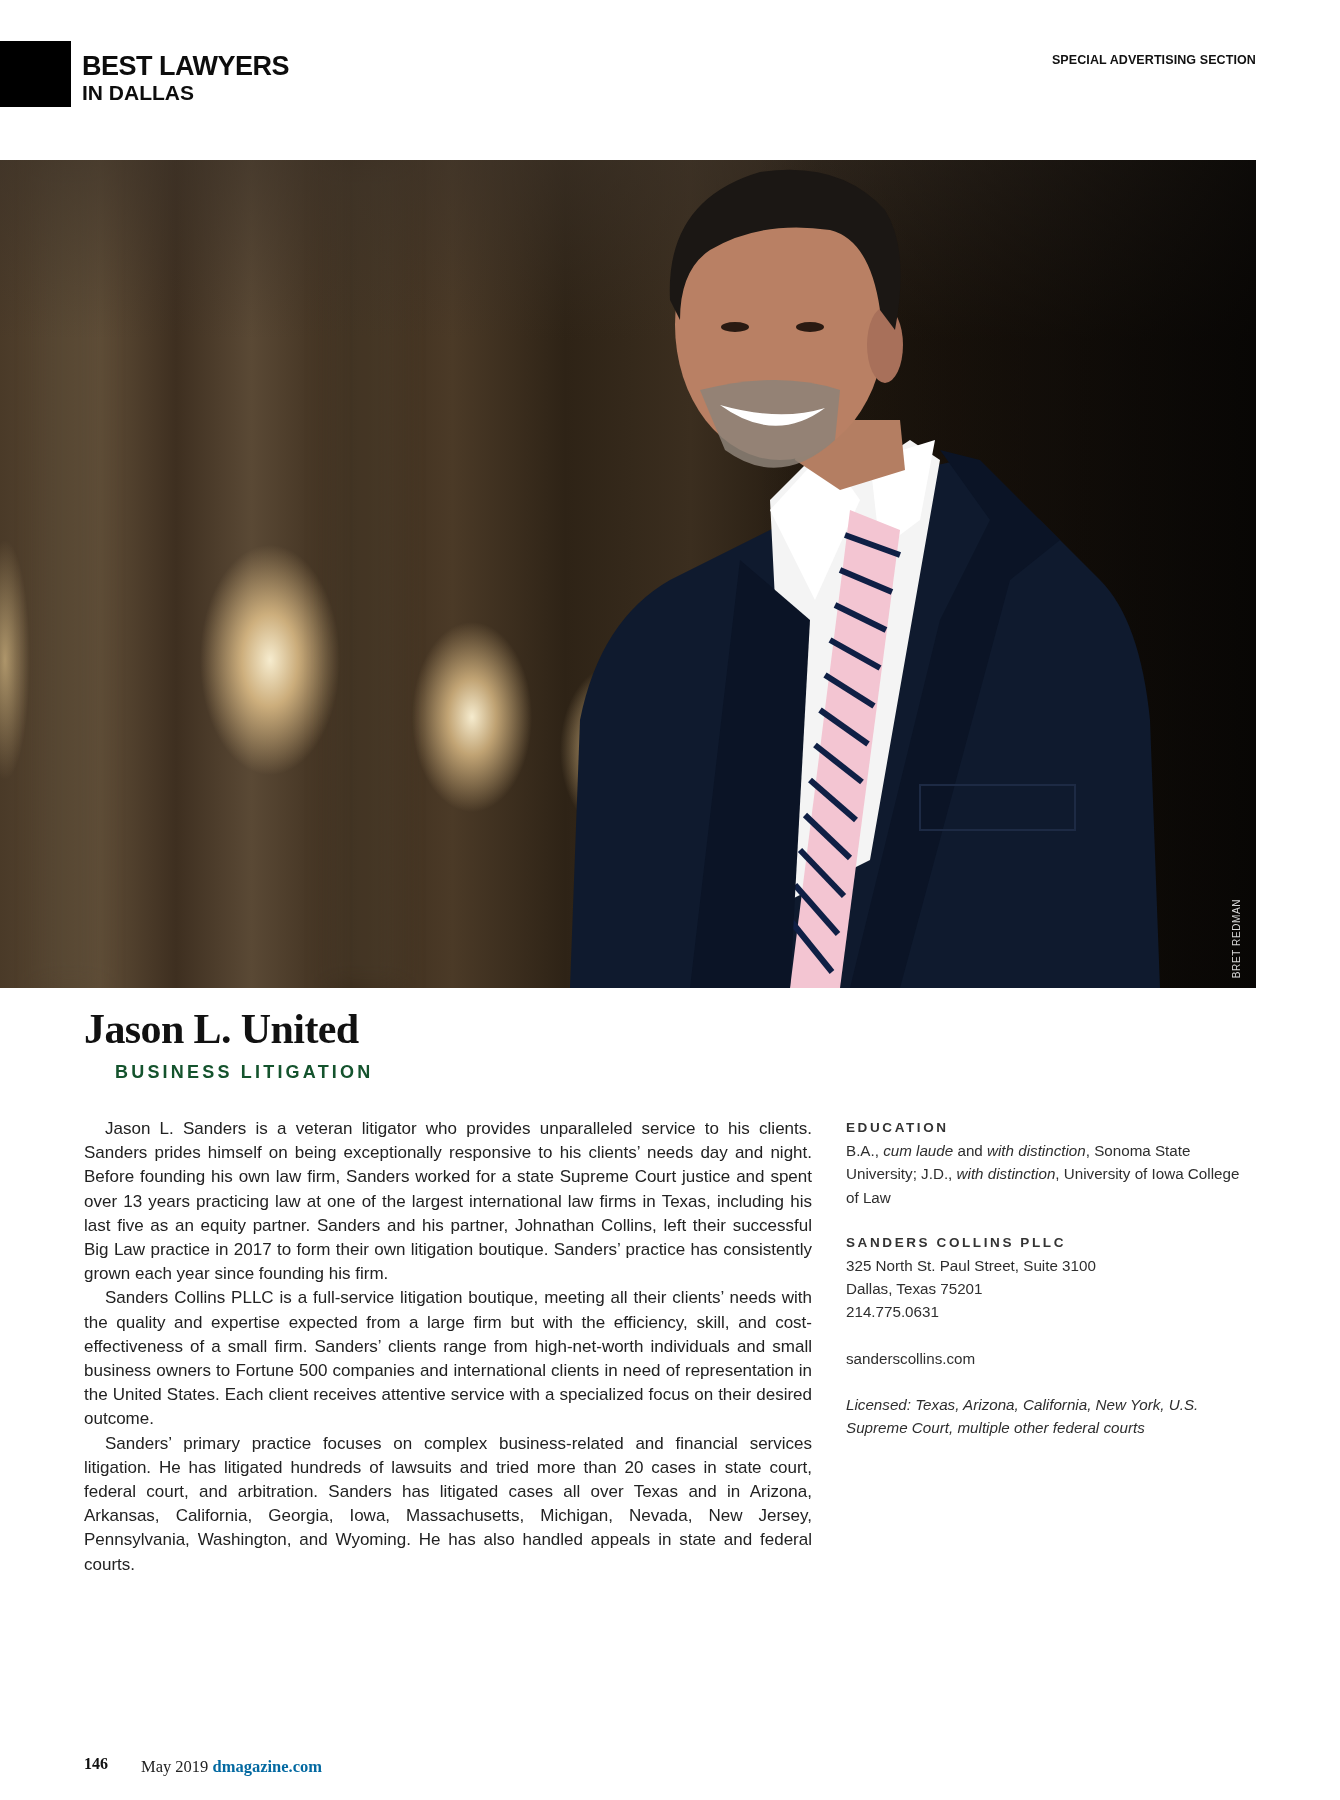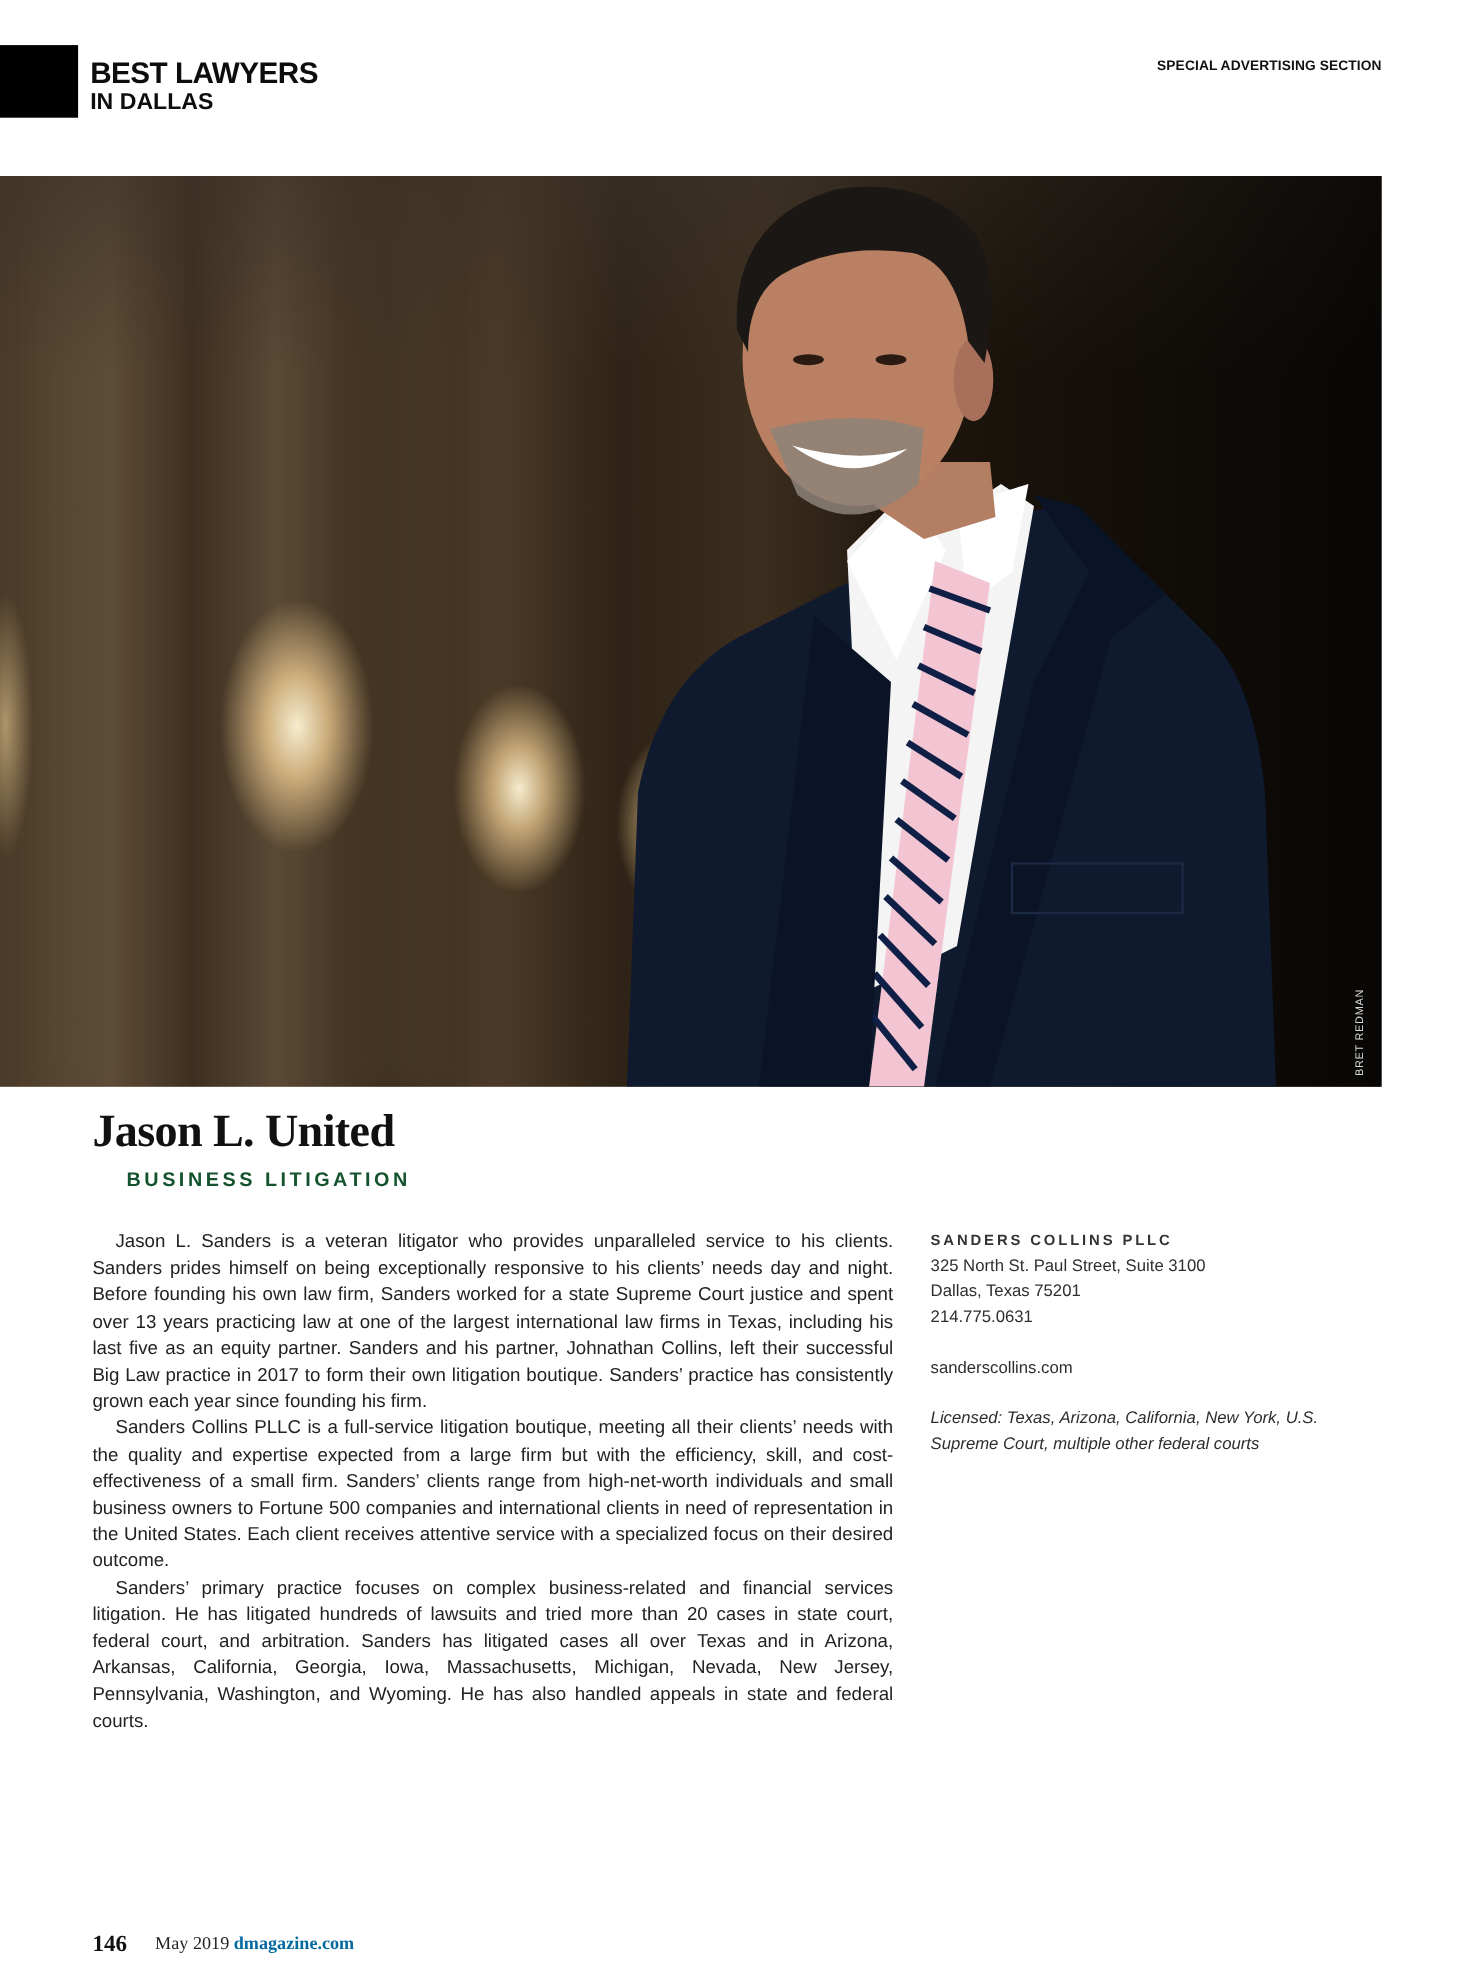--- a/index.html
+++ b/index.html
@@ -38,21 +38,21 @@
 
     
     .sidebar { position: absolute; left: 846px; top: 1117px; width: 410px; font-family: "Liberation Sans", sans-serif; font-size: 15.2px; line-height: 23.3px; color: #2e2e2e; }
     .sidebar .heading { font-weight: 700; font-size: 13.5px; letter-spacing: 2.6px; color: #333; line-height: 22px; }
     .sidebar .block { margin-bottom: 23px; }
     .sidebar .line { display: block; }
     .sidebar em { font-style: italic; }
     .sidebar .licensed { font-style: italic; }
 
     
-    .folio { position: absolute; left: 84px; top: 1755px; font-family: "Liberation Serif", serif; font-size: 21px; font-weight: 700; color: #111; }
+    .folio { position: absolute; left: 84px; top: 1755px; font-family: "Liberation Serif", serif; font-size: 16px; font-weight: 700; color: #111; }
     .folio-date { position: absolute; left: 141px; top: 1757px; font-family: "Liberation Serif", serif; font-size: 16.5px; color: #222; }
     .folio-site { font-weight: 700; color: #0369a1; }
   </style>
 </head>
 <body>
 
 <div class="black-block"></div>
 <div class="section-title">
   <span class="l1">BEST LAWYERS</span>
   <span class="l2">IN DALLAS</span>
@@ -115,20 +115,24 @@
 <h1 class="person-name">Jason L. United</h1>
 <div class="practice-area">BUSINESS LITIGATION</div>
 
 <div class="bio">
   <p>Jason L. Sanders is a veteran litigator who provides unparalleled service to his clients. Sanders prides himself on being exceptionally responsive to his clients’ needs day and night. Before founding his own law firm, Sanders worked for a state Supreme Court justice and spent over 13 years practicing law at one of the largest international law firms in Texas, including his last five as an equity partner. Sanders and his partner, Johnathan Collins, left their successful Big Law practice in 2017 to form their own litigation boutique. Sanders’ practice has consistently grown each year since founding his firm.</p>
   <p>Sanders Collins PLLC is a full-service litigation boutique, meeting all their clients’ needs with the quality and expertise expected from a large firm but with the efficiency, skill, and cost-effectiveness of a small firm. Sanders’ clients range from high-net-worth individuals and small business owners to Fortune 500 companies and international clients in need of representation in the United States. Each client receives attentive service with a specialized focus on their desired outcome.</p>
   <p>Sanders’ primary practice focuses on complex business-related and financial services litigation. He has litigated hundreds of lawsuits and tried more than 20 cases in state court, federal court, and arbitration. Sanders has litigated cases all over Texas and in Arizona, Arkansas, California, Georgia, Iowa, Massachusetts, Michigan, Nevada, New Jersey, Pennsylvania, Washington, and Wyoming. He has also handled appeals in state and federal courts.</p>
 </div>
 
 <div class="sidebar">
+  <div class="block">
+    <div class="heading">EDUCATION</div>
+    <div><span>B.A., </span><em>cum laude</em><span> and </span><em>with distinction</em><span>, Sonoma State University; J.D., </span><em>with distinction</em><span>, University of Iowa College of Law</span></div>
+  </div>
 
   <div class="block">
     <div class="heading">SANDERS COLLINS PLLC</div>
     <span class="line">325 North St. Paul Street, Suite 3100</span>
     <span class="line">Dallas, Texas 75201</span>
     <span class="line">214.775.0631</span>
   </div>
 
 
   <div class="block">

